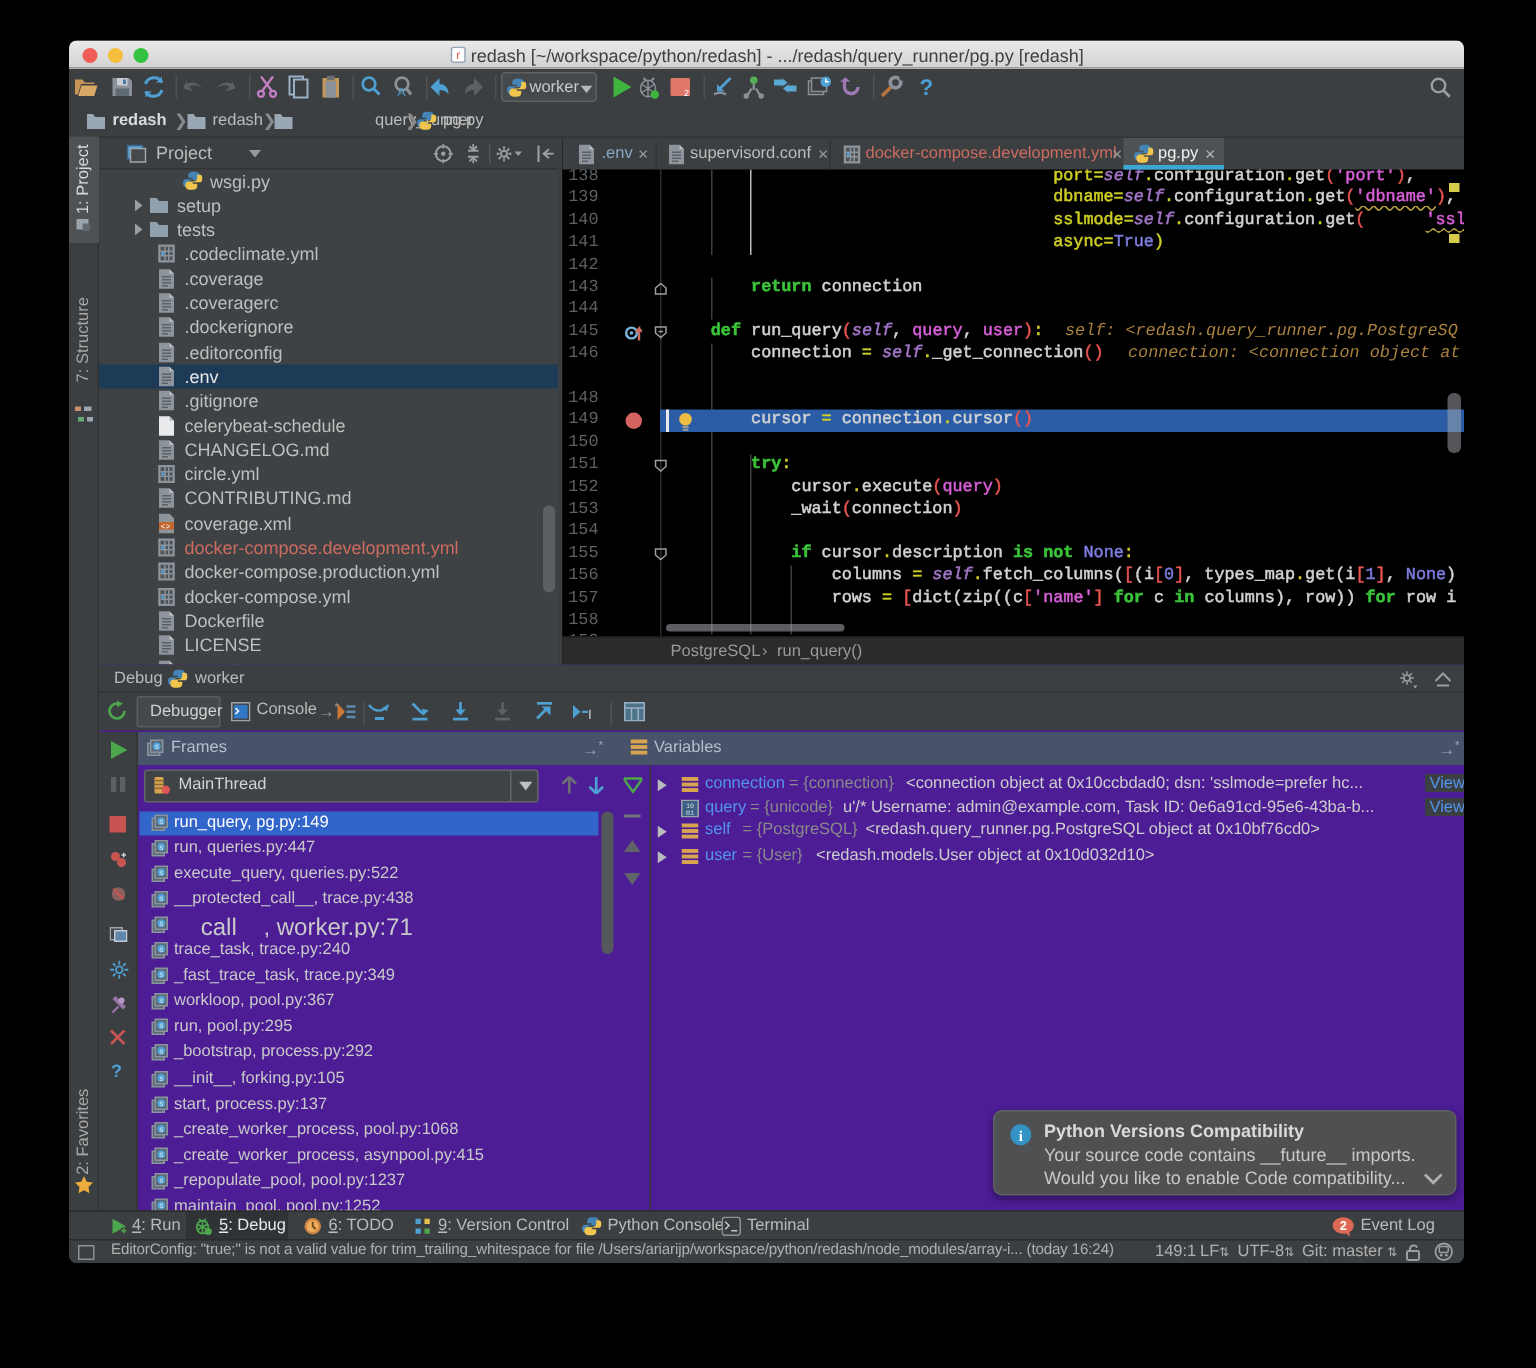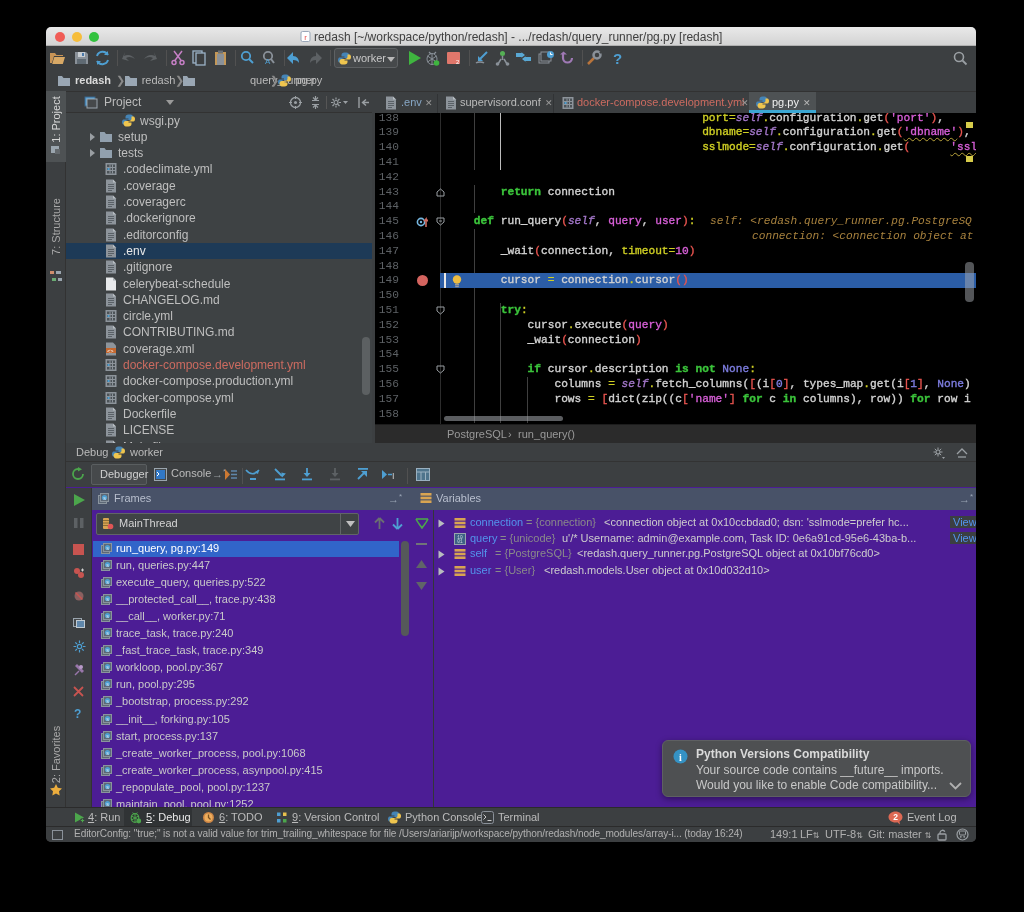--- a/index.html
+++ b/index.html
@@ -438,27 +438,26 @@
       <div class="abs" style="left:98.6px;top:21px;width:1px;height:56.8px;background:#3f3f3f;"></div>
       <div class="abs" style="left:125.4px;top:21px;width:1px;height:56.8px;background:#bcbcbc;"></div>
       <div class="abs" style="left:98.6px;top:92.6px;width:1px;height:28.4px;background:#3f3f3f;"></div>
       <div class="abs" style="left:98.6px;top:137px;width:1px;height:194px;background:#3f3f3f;"></div>
       <div class="abs" style="left:125.4px;top:211px;width:1px;height:120px;background:#3f3f3f;"></div>
       <div class="abs" style="left:152.3px;top:285px;width:1px;height:46px;background:#3f3f3f;"></div>
       <div class="abs" style="left:65px;top:181.4px;width:536px;height:14.8px;background:#2b5da6;"></div>
       <div class="cl" style="top:18.6px"><span class="ln">138</span><span class="ct">                                      <span class="y">port=</span><span class="p">self</span><span class="y">.</span>configuration<span class="y">.</span>get<span class="r">(</span><span class="s">'port'</span><span class="r">)</span>,</span></div>
       <div class="cl" style="top:33.4px"><span class="ln">139</span><span class="ct">                                      <span class="y">dbname=</span><span class="p">self</span><span class="y">.</span>configuration<span class="y">.</span>get<span class="r">(</span><span class="s" style="text-decoration:underline wavy #b9a33b 1px;text-underline-offset:2px;">'dbname'</span><span class="r">)</span>,</span></div>
       <div class="cl" style="top:48.2px"><span class="ln">140</span><span class="ct">                                      <span class="y">sslmode=</span><span class="p">self</span><span class="y">.</span>configuration<span class="y">.</span>get<span class="r">(</span><span class="s" style="text-decoration:underline wavy #b9a33b 1px;text-underline-offset:2px;margin-left:40px;">'sslmode'</span></span></div>
-      <div class="cl" style="top:63px"><span class="ln">141</span></div>
+      <div class="cl" style="top:63px"><span class="ln">141</span><span class="ct">                                      <span class="y">async=</span><span class="b">True</span><span class="y">)</span></span></div>
       <div class="cl" style="top:77.8px"><span class="ln">142</span></div>
       <div class="cl" style="top:92.6px"><span class="ln">143</span><span class="ct">        <span class="k">return</span> connection</span></div>
       <div class="cl" style="top:107.4px"><span class="ln">144</span></div>
       <div class="cl" style="top:122.2px"><span class="ln">145</span><span class="ct">    <span class="k">def </span>run_query<span class="r">(</span><span class="p">self</span>, <span class="s">query</span>, <span class="s">user</span><span class="r">)</span><span class="y">:</span></span><span class="hint abs" style="left:335px">self: &lt;redash.query_runner.pg.PostgreSQ</span></div>
-      <div class="cl" style="top:137px"><span class="ln">146</span><span class="hint abs" style="left:377px">connection: &lt;connection object at</span></div>
-      <div class="cl" style="top:151.8px"><span class="ln">147</span><span class="ct">        _wait<span class="r">(</span>connection, <span class="y">timeout=</span><span class="s">10</span><span class="r">)</span></span></div>
+      <div class="cl" style="top:137px"><span class="ln">146</span><span class="ct">        connection <span class="y">=</span> <span class="p">self</span><span class="y">.</span>_get_connection<span class="r">()</span></span><span class="hint abs" style="left:377px">connection: &lt;connection object at</span></div>
       <div class="cl" style="top:166.6px"><span class="ln">148</span></div>
       <div class="cl" style="top:181.4px"><span class="ln">149</span><span class="ct">        cursor <span class="y">=</span> connection<span class="y">.</span>cursor<span class="r">()</span></span></div>
       <div class="cl" style="top:196.2px"><span class="ln">150</span></div>
       <div class="cl" style="top:211px"><span class="ln">151</span><span class="ct">        <span class="k">try</span><span class="y">:</span></span></div>
       <div class="cl" style="top:225.8px"><span class="ln">152</span><span class="ct">            cursor<span class="y">.</span>execute<span class="r">(</span><span class="s">query</span><span class="r">)</span></span></div>
       <div class="cl" style="top:240.6px"><span class="ln">153</span><span class="ct">            _wait<span class="r">(</span>connection<span class="r">)</span></span></div>
       <div class="cl" style="top:255.4px"><span class="ln">154</span></div>
       <div class="cl" style="top:270.2px"><span class="ln">155</span><span class="ct">            <span class="k">if</span> cursor<span class="y">.</span>description <span class="k">is not</span> <span class="b">None</span><span class="y">:</span></span></div>
       <div class="cl" style="top:285px"><span class="ln">156</span><span class="ct">                columns <span class="y">=</span> <span class="p">self</span><span class="y">.</span>fetch_columns(<span class="r">[</span>(i<span class="r">[</span><span class="b">0</span><span class="r">]</span>, types_map<span class="y">.</span>get(i<span class="r">[</span><span class="b">1</span><span class="r">]</span>, <span class="b">None</span>)</span></div>
       <div class="cl" style="top:299.8px"><span class="ln">157</span><span class="ct">                rows <span class="y">=</span> <span class="r">[</span>dict(zip((c<span class="r">[</span><span class="s">'name'</span><span class="r">]</span> <span class="k">for</span> c <span class="k">in</span> columns), row)) <span class="k">for</span> row i</span></div>
@@ -688,21 +687,21 @@
               <use href="#i-frame"></use>
             </svg>
             <span class="abs" style="left:23px;top:1px">execute_query, queries.py:522</span>
           </div>
       <div class="abs" style="left:1px;top:81.8px;width:306px;height:16px;color:#c9c9c9;font-size:11px;white-space:nowrap;overflow:hidden;">
             <svg class="abs" style="left:7px;top:1px" width="13" height="13">
               <use href="#i-frame"></use>
             </svg>
             <span class="abs" style="left:23px;top:1px">__protected_call__, trace.py:438</span>
           </div>
-      <div class="abs" style="left:1px;top:98.9px;width:306px;height:16px;color:#c9c9c9;font-size:11px;white-space:nowrap;overflow:hidden;">
+      <div class="abs" style="left:1px;top:98.9px;width:306px;height:16px;color:#c9c9c9;font-size:16px;white-space:nowrap;overflow:hidden;">
             <svg class="abs" style="left:7px;top:1px" width="13" height="13">
               <use href="#i-frame"></use>
             </svg>
             <span class="abs" style="left:23px;top:1px">__call__, worker.py:71</span>
           </div>
       <div class="abs" style="left:1px;top:116.0px;width:306px;height:16px;color:#c9c9c9;font-size:11px;white-space:nowrap;overflow:hidden;">
             <svg class="abs" style="left:7px;top:1px" width="13" height="13">
               <use href="#i-frame"></use>
             </svg>
             <span class="abs" style="left:23px;top:1px">trace_task, trace.py:240</span>

